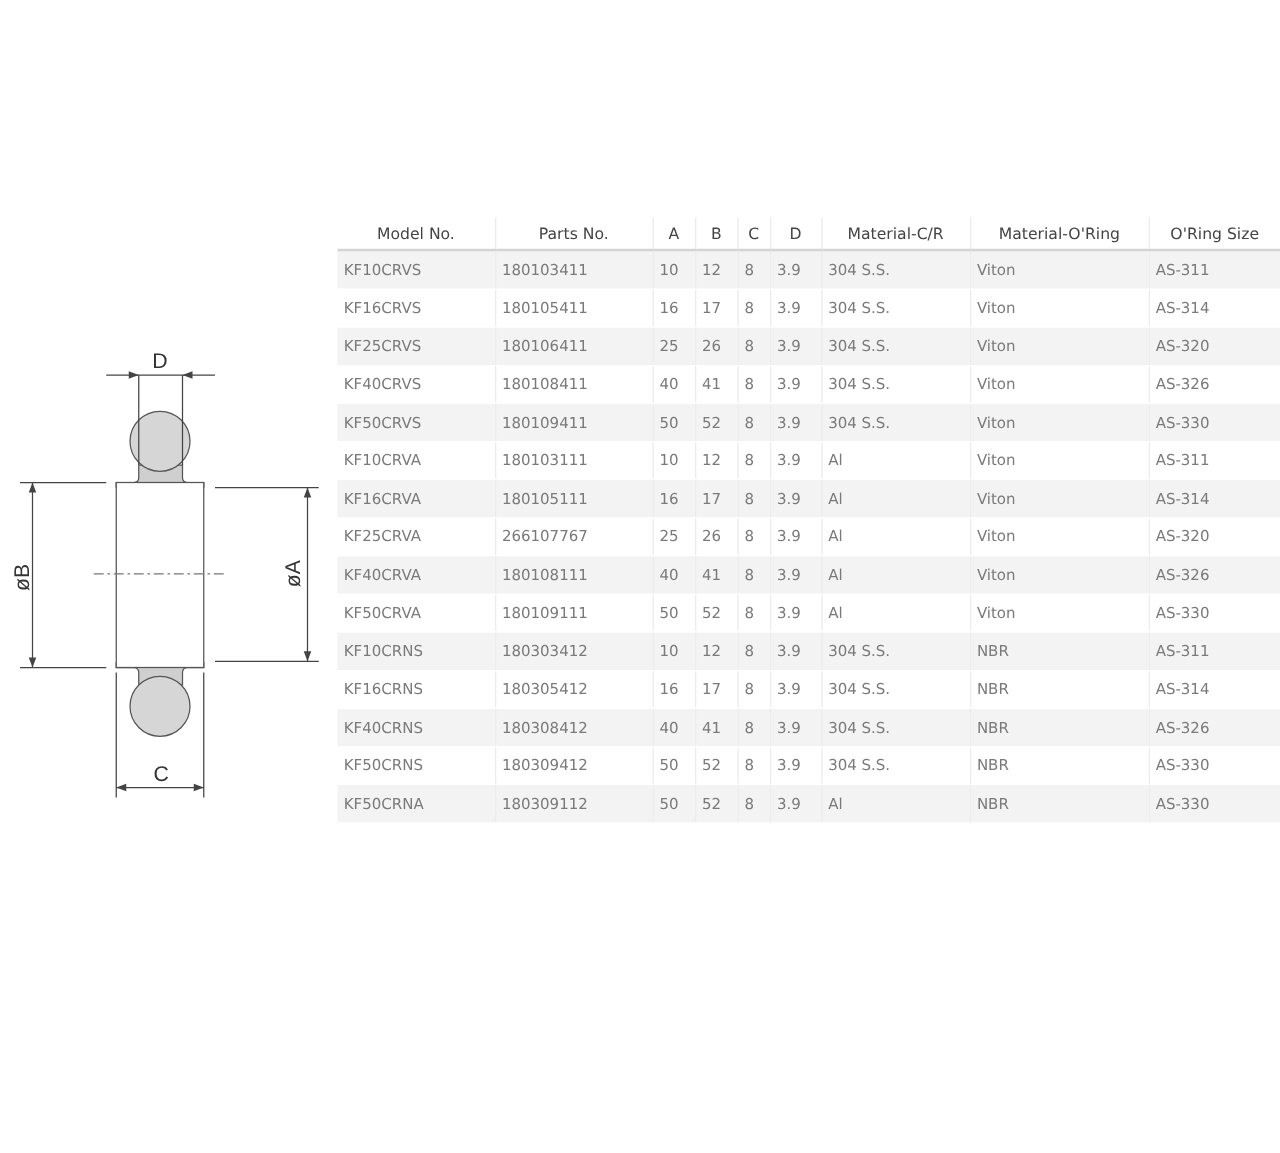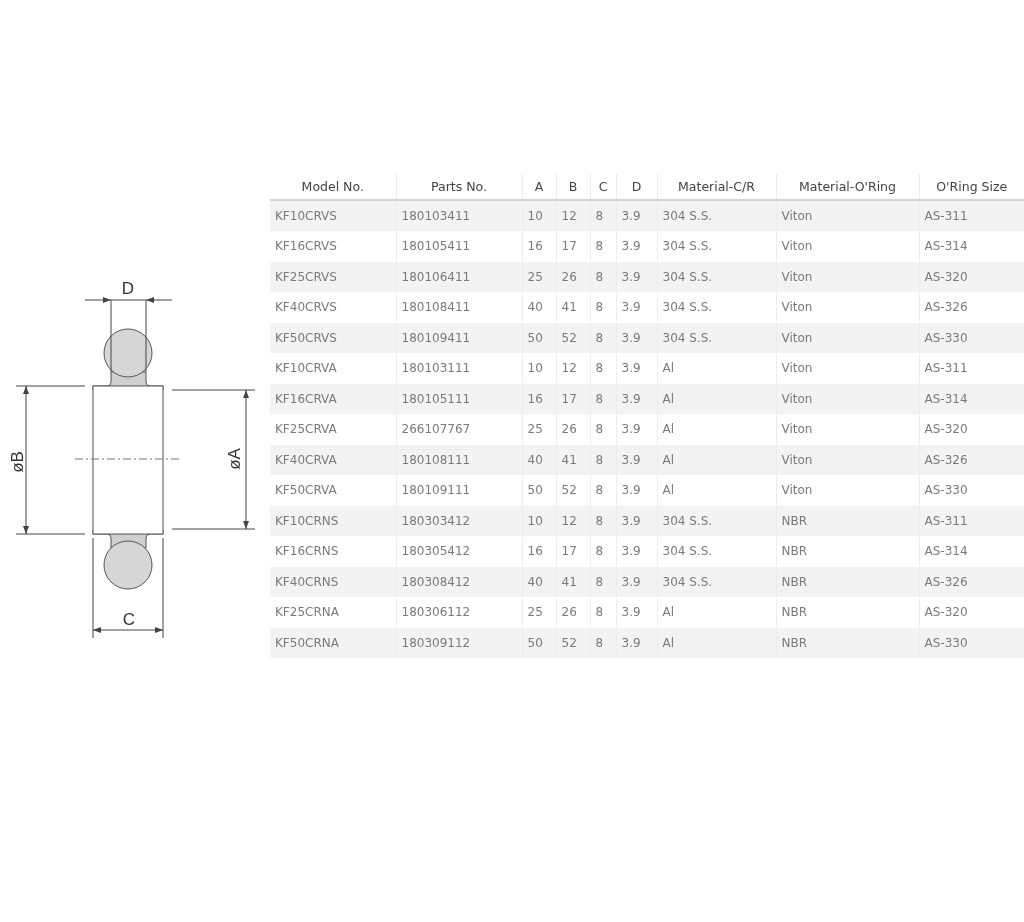--- a/index.html
+++ b/index.html
@@ -227,29 +227,29 @@
         <td>180308412</td>
         <td>40</td>
         <td>41</td>
         <td>8</td>
         <td>3.9</td>
         <td>304 S.S.</td>
         <td>NBR</td>
         <td>AS-326</td>
       </tr>
       <tr>
-        <td>KF25CRNA</td>
-        <td>180306112</td>
-        <td>25</td>
-        <td>26</td>
-        <td>8</td>
-        <td>3.9</td>
-        <td>Al</td>
-        <td>NBR</td>
-        <td>AS-320</td>
+        <td>KF50CRNS</td>
+        <td>180309412</td>
+        <td>50</td>
+        <td>52</td>
+        <td>8</td>
+        <td>3.9</td>
+        <td>304 S.S.</td>
+        <td>NBR</td>
+        <td>AS-330</td>
       </tr>
       <tr>
         <td>KF50CRNA</td>
         <td>180309112</td>
         <td>50</td>
         <td>52</td>
         <td>8</td>
         <td>3.9</td>
         <td>Al</td>
         <td>NBR</td>

